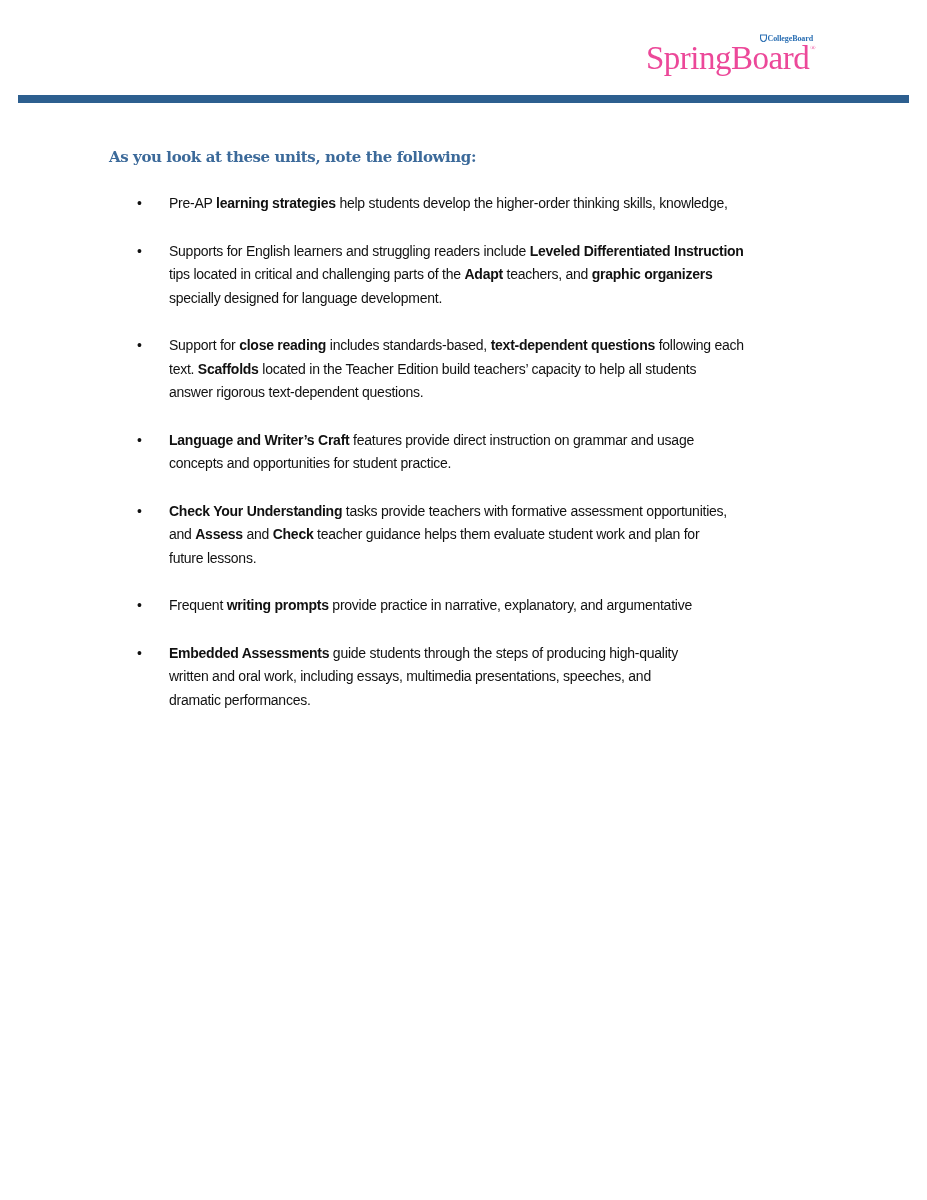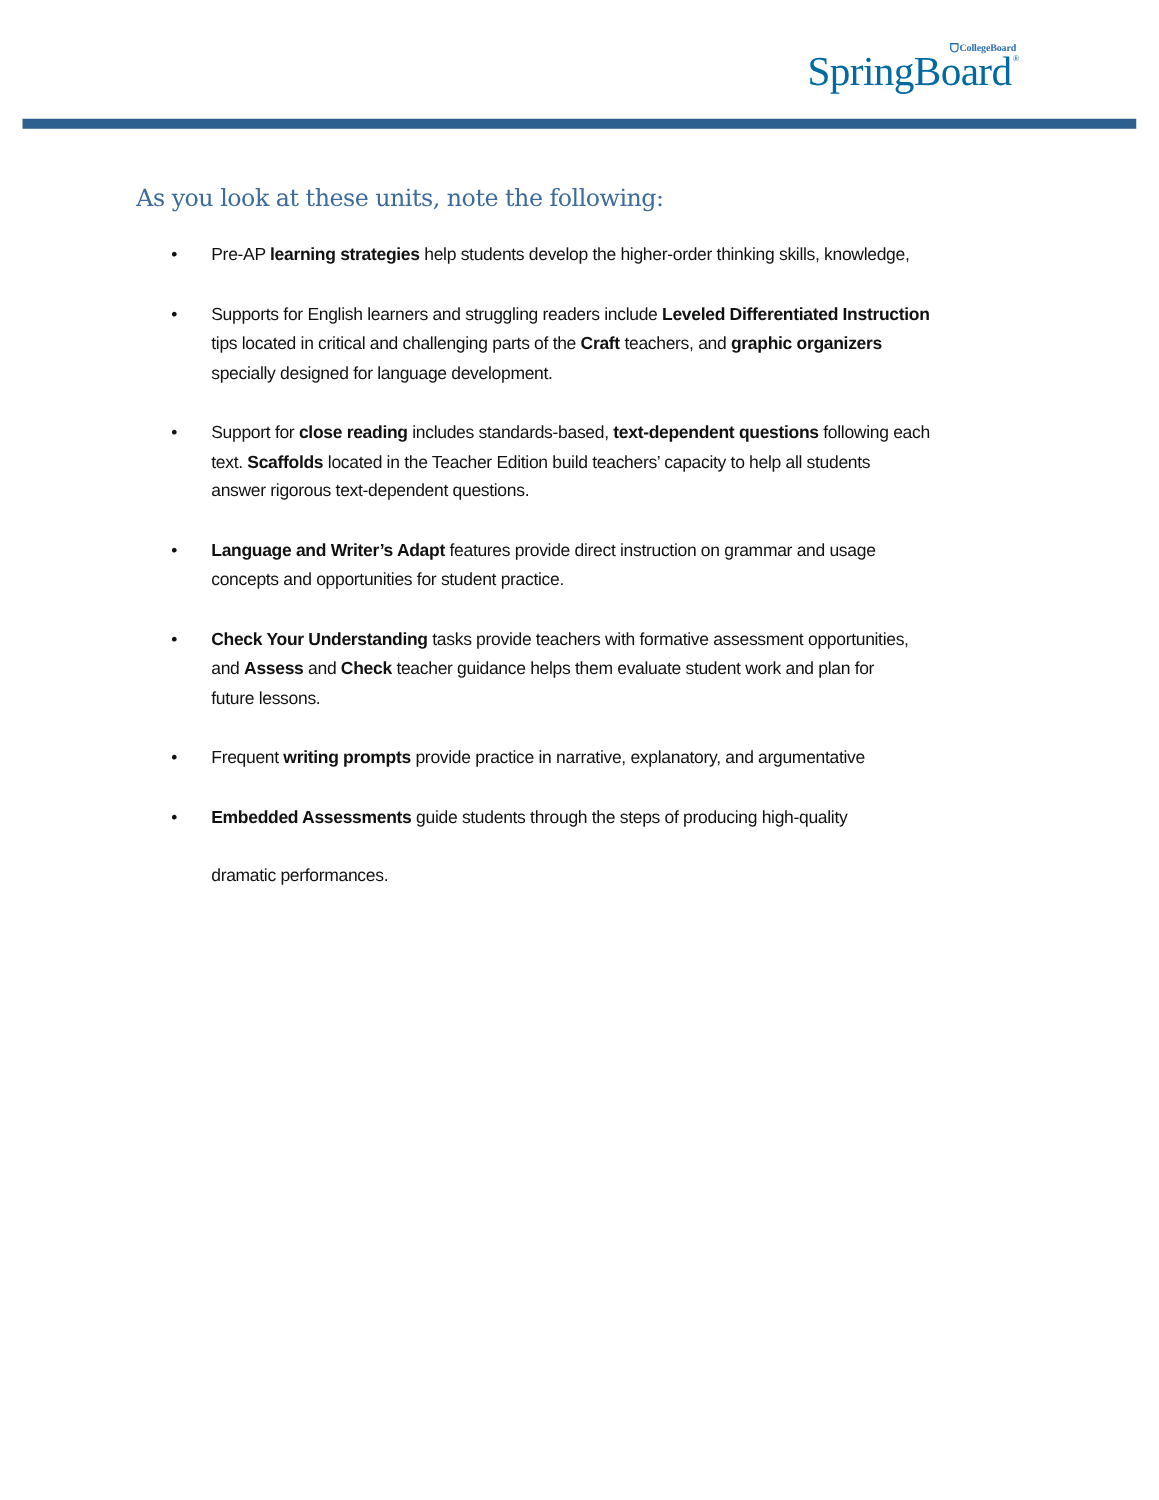--- a/index.html
+++ b/index.html
@@ -2,26 +2,26 @@
 <html><head>
   <meta charset="utf-8">
   <style>
     html, body { margin: 0; padding: 0; background: #ffffff; }
     body { width: 927px; height: 1200px; position: relative; overflow: hidden;
            font-family: "Liberation Sans", "DejaVu Sans", sans-serif; color: #111; }
     .logo { position: absolute; right: 112px; top: 34px; text-align: right; }
     .cb { font-family: "Liberation Serif", serif; font-weight: bold; font-size: 8px; color: #2b6fb3;
           position: absolute; right: 2px; top: 0; white-space: nowrap; letter-spacing: -0.1px; }
     .cb .shield { display: inline-block; width: 7px; height: 8px; margin-right: 1px; vertical-align: -1px; }
-    .sb { font-family: "Liberation Serif", "DejaVu Serif", serif; font-size: 33px; color: #0369a1;
+    .sb { font-family: "Liberation Serif", "DejaVu Serif", serif; font-size: 33px; color: #ec4899;
           position: absolute; right: 0; top: 8px; white-space: nowrap; letter-spacing: -0.5px; line-height: 1; }
     .sb sup { font-size: 7px; vertical-align: 19px; margin-left: 1px; }
     .bar { position: absolute; left: 18px; top: 95px; width: 891px; height: 8px; background: #2d5f8f; }
     h1 { position: absolute; left: 109px; top: 148px; margin: 0; font-family: "DejaVu Serif", "Liberation Serif", serif;
-         font-weight: normal; font-size: 19px; color: #3c6a9a; letter-spacing: -0.4px; white-space: nowrap; }
+         font-weight: bold; font-size: 15px; color: #3c6a9a; letter-spacing: -0.4px; white-space: nowrap; }
     ul { position: absolute; left: 137px; top: 192px; margin: 0; padding: 0; list-style: none; width: 700px; }
     li { position: relative; padding-left: 32px; font-size: 14px; line-height: 23.5px; margin-bottom: 24px;
          letter-spacing: -0.25px; white-space: nowrap; }
     li .dot { position: absolute; left: 0; top: 0; }
     li b { font-weight: bold; margin-top: 29px; }
   </style>
 </head>
 <body>
 
 <div class="logo">
@@ -32,19 +32,19 @@
   </div>
   <div class="sb"><span>SpringBoard</span><sup>®</sup></div>
 </div>
 
 <div class="bar"></div>
 
 <h1>As you look at these units, note the following:</h1>
 
 <ul id="bullets">
     <li><span class="dot">•</span><span>Pre-AP </span><b>learning strategies</b><span> help students develop the higher-order thinking skills, knowledge,</span><br></li>
-    <li><span class="dot">•</span><span>Supports for English learners and struggling readers include </span><b>Leveled Differentiated Instruction</b><br><span>tips located in critical and challenging parts of the </span><b>Craft</b><span> teachers, and </span><b>graphic organizers</b><br><span>specially designed for language development.</span></li>
+    <li><span class="dot">•</span><span>Supports for English learners and struggling readers include </span><b>Leveled Differentiated Instruction</b><br><span>tips located in critical and challenging parts of the </span><b>Adapt</b><span> teachers, and </span><b>graphic organizers</b><br><span>specially designed for language development.</span></li>
     <li><span class="dot">•</span><span>Support for </span><b>close reading</b><span> includes standards-based, </span><b>text-dependent questions</b><span> following each</span><br><span>text. </span><b>Scaffolds</b><span> located in the Teacher Edition build teachers’ capacity to help all students</span><br><span>answer rigorous text-dependent questions.</span></li>
-    <li><span class="dot">•</span><b>Language and Writer’s Adapt</b><span> features provide direct instruction on grammar and usage</span><br><span>concepts and opportunities for student practice.</span></li>
+    <li><span class="dot">•</span><b>Language and Writer’s Craft</b><span> features provide direct instruction on grammar and usage</span><br><span>concepts and opportunities for student practice.</span></li>
     <li><span class="dot">•</span><b>Check Your Understanding</b><span> tasks provide teachers with formative assessment opportunities,</span><br><span>and </span><b>Assess</b><span> and </span><b>Check</b><span> teacher guidance helps them evaluate student work and plan for</span><br><span>future lessons.</span></li>
     <li><span class="dot">•</span><span>Frequent </span><b>writing prompts</b><span> provide practice in narrative, explanatory, and argumentative</span><br></li>
-    <li><span class="dot">•</span><b>Embedded Assessments</b><span> guide students through the steps of producing high-quality</span><br><br><span>dramatic performances.</span></li>
+    <li><span class="dot">•</span><b>Embedded Assessments</b><span> guide students through the steps of producing high-quality</span><br><span>written and oral work, including essays, multimedia presentations, speeches, and</span><br><span>dramatic performances.</span></li>
   </ul>
 
 </body></html>

